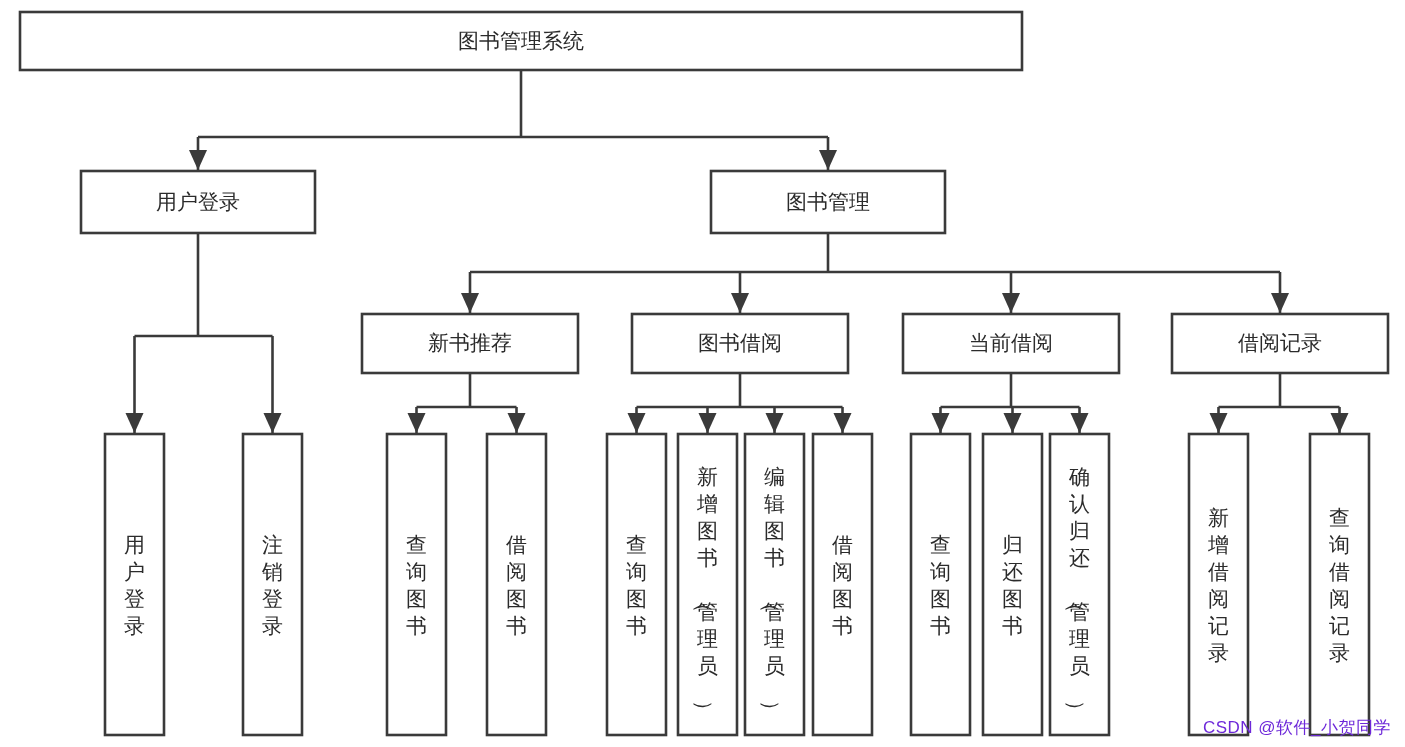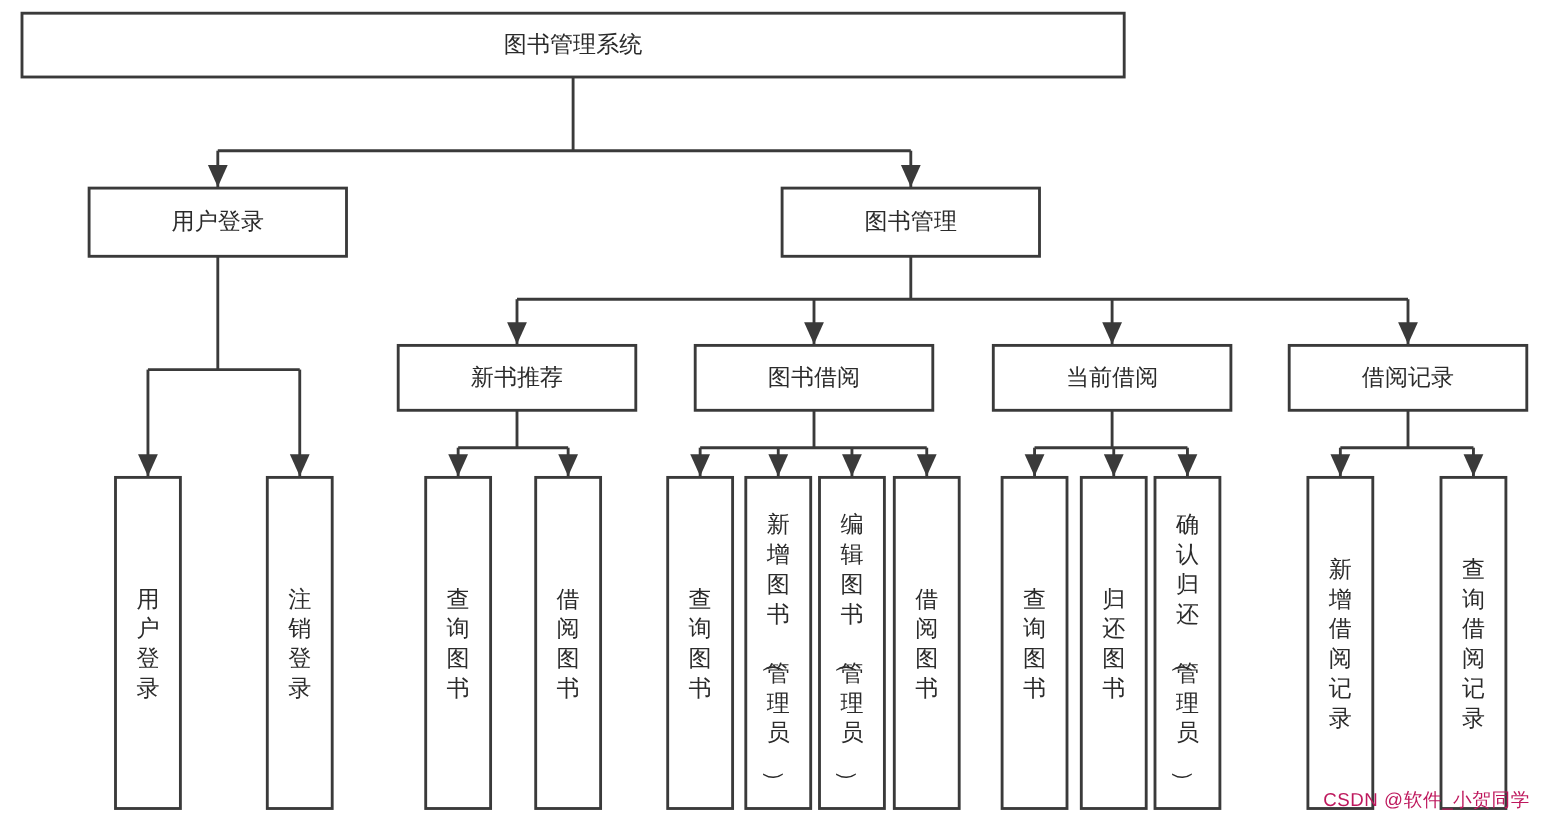--- a/index.html
+++ b/index.html
@@ -50,21 +50,21 @@
   .arrow-head {
     fill: #3a3a3a;
     stroke: none;
   }
   .watermark {
     position: absolute;
     right: 14px;
     bottom: 8px;
     font-family: "Liberation Sans", "DejaVu Sans", sans-serif;
     font-size: 17px;
-    color: #be185d;
+    color: #6d28d9;
     letter-spacing: 0.5px;
     white-space: nowrap;
     pointer-events: none;
     user-select: none;
   }
 </style>
 </head>
 <body>
 
 <div id="diagram-root">

